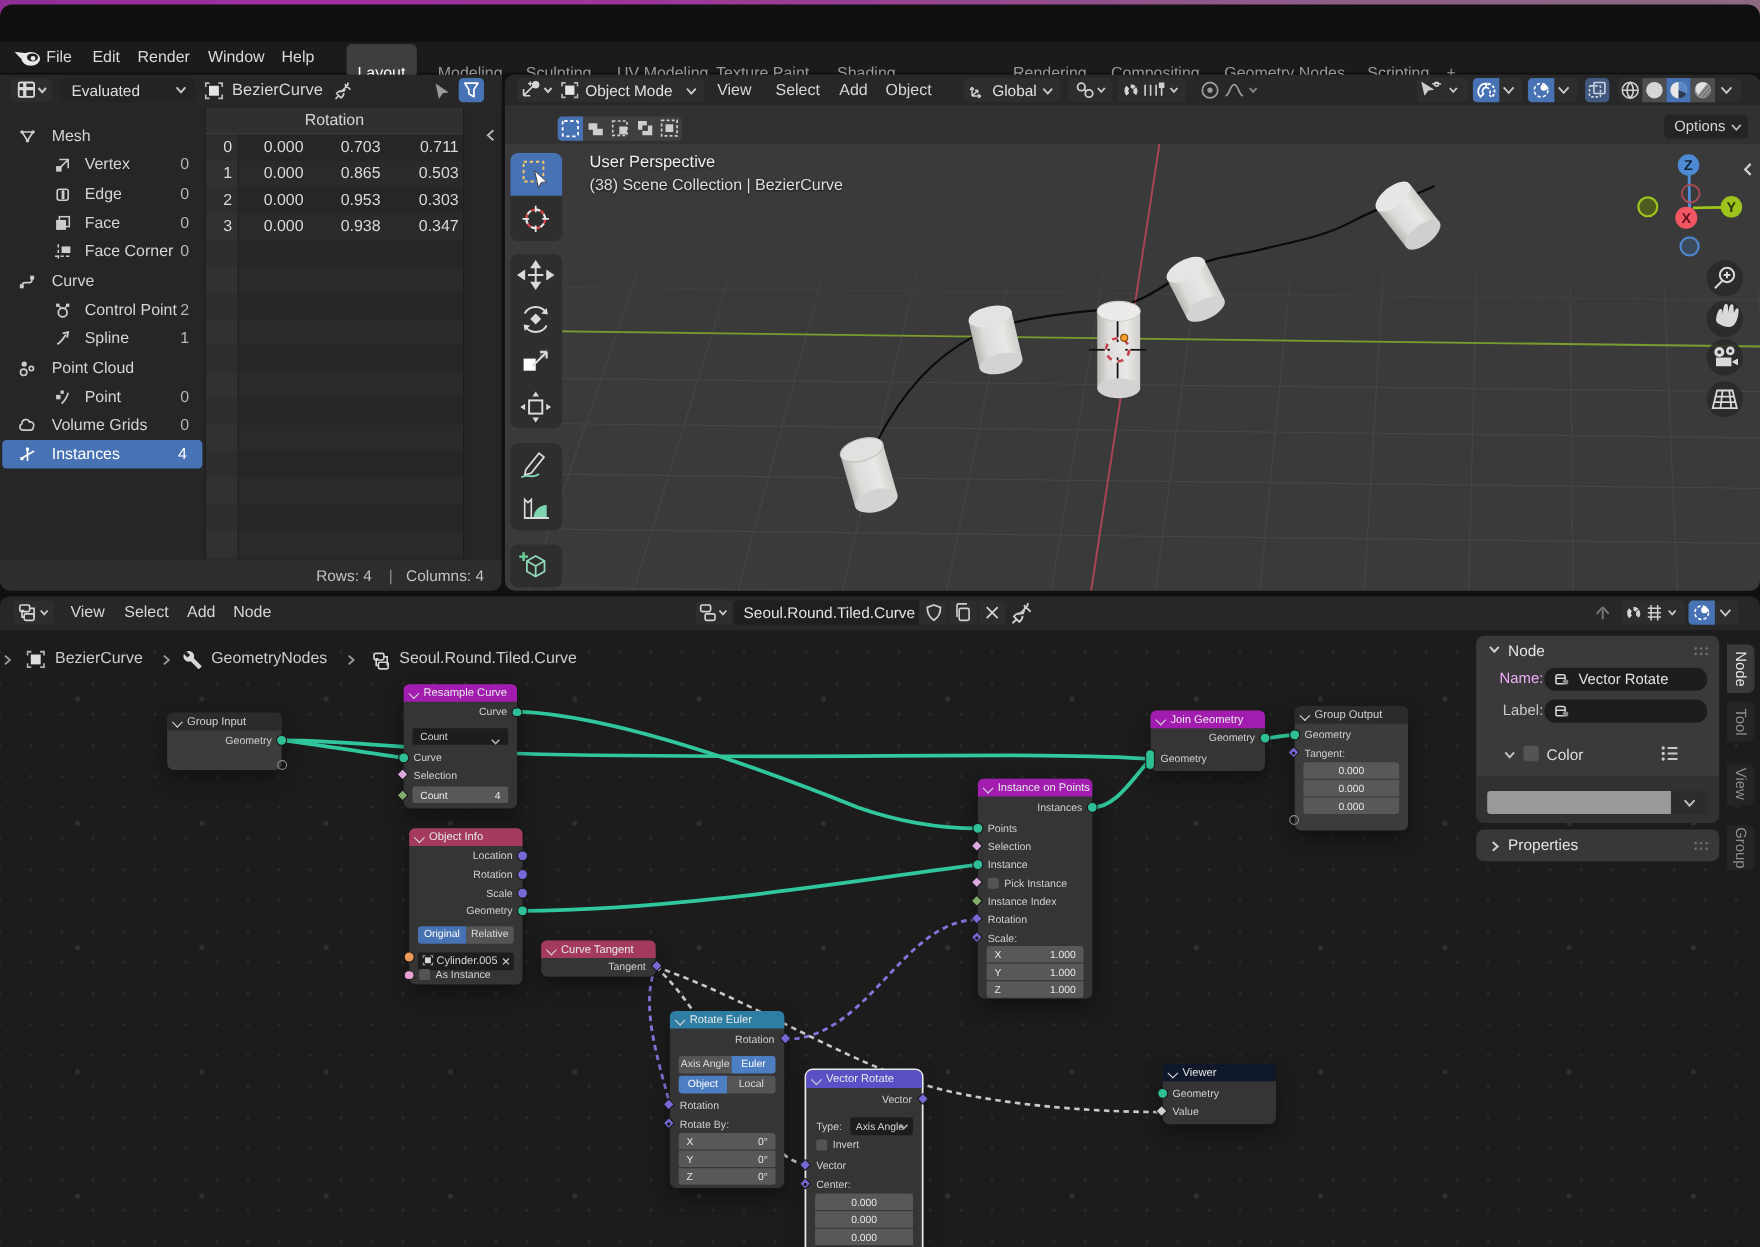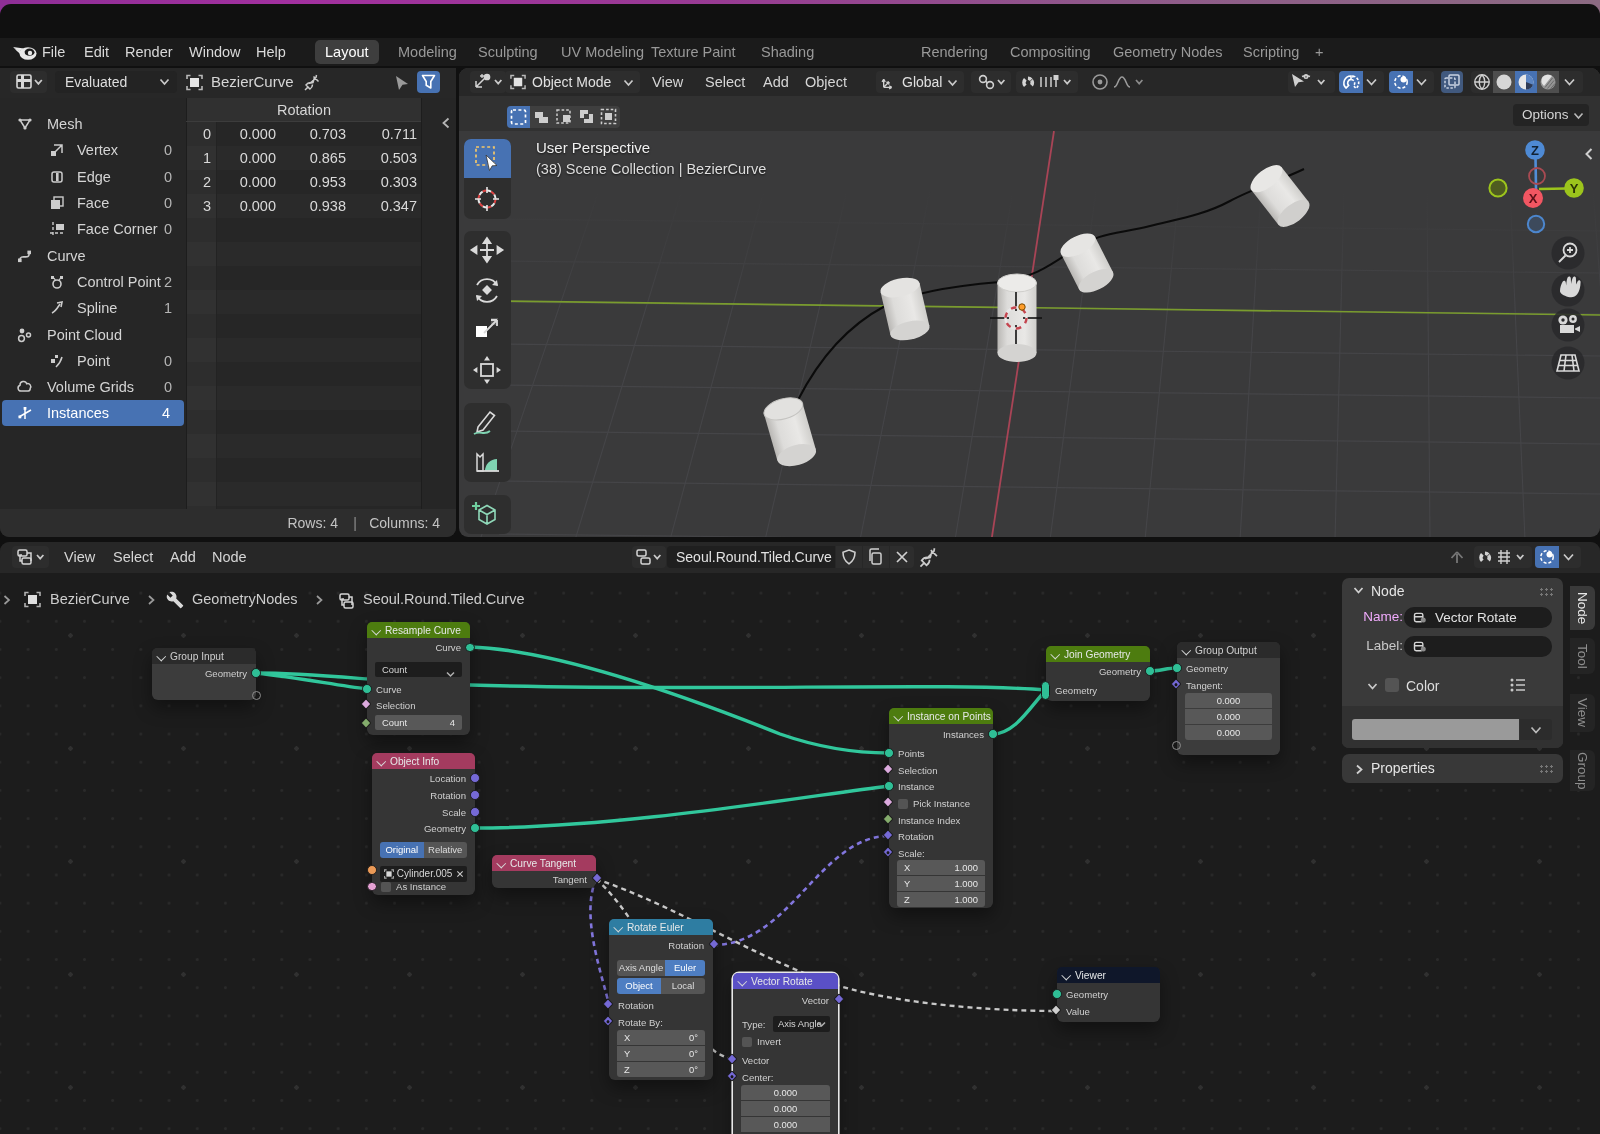--- a/index.html
+++ b/index.html
@@ -11,21 +11,21 @@
   #desktop { left:0; top:0; width:1600px; height:22px;
     background:linear-gradient(90deg,#8e2f96 0%,#a2309f 18%,#983b93 45%,#8f5a8a 70%,#8c6b82 100%); }
   #win { left:0; top:4px; width:1600px; height:1130px; background:#101010;
     border-radius:11px 11px 0 0; overflow:hidden; }
   #titlebar { left:0; top:0; width:1600px; height:34px; background:#f4f0f5; }
   .tl { width:14px; height:14px; border-radius:50%; top:10px; }
   #title { left:1103px; top:0; height:34px; line-height:35px; font-size:17px; font-weight:bold; color:#49474a; }
   
   #menubar { left:0; top:34px; width:1600px; height:28px; background:#1b1b1b; color:#d9d9d9; font-size:14.5px; }
   .mitem { position:absolute; top:0; height:28px; line-height:28px; }
-  .wtab { position:absolute; top:2px; height:24px; line-height:24px; padding:0 10px; border-radius:5px; color:#999; }
+  .wtab { position:absolute; top:2px; height:24px; line-height:24px; padding:15px 10px; border-radius:5px; color:#999; }
   .wtab.act { background:#3e3e3e; color:#fff; }
   
   .ehead { background:#272727; }
   .btn { position:absolute; background:#2d2d2d; border-radius:4px; }
   .btn.dark { background:#232323; }
   .blue { background:#4772b3 !important; }
   .htxt { position:absolute; color:#d6d6d6; font-size:14.5px; line-height:28px; top:0; }
   
   #sheet { left:0; top:64px; width:456px; height:469px; background:#262626; border-radius:0 0 9px 9px; overflow:hidden; }
   #sheethead { left:0; top:0; width:456px; height:30px; }
@@ -52,21 +52,21 @@
     background-image:radial-gradient(circle,#aaa 1px, transparent 1.4px); background-size:5px 5px; }
   .tab { position:absolute; left:0; width:25px; background:#242424; color:#8f8f8f;
      border-radius:0 6px 6px 0; font-size:13.5px; text-align:center;
      writing-mode:vertical-rl; line-height:25px; }
   .tab.act { background:#3a3a3a; color:#e8e8e8; }
 
   .nd { position:absolute; background:#353535; border-radius:6px; box-shadow:0 8px 18px rgba(0,0,0,.4); font-size:9.6px; color:#d0d0d0; }
   .nd.sel { box-shadow:0 0 0 1.6px #e8e8e8, 0 8px 18px rgba(0,0,0,.4); }
   .nhd { position:absolute; left:0; top:0; width:100%; height:16px; line-height:17px; border-radius:5px 5px 0 0; color:#e6e8e8; padding-left:18px; font-size:10.2px; white-space:nowrap; }
   .nhd:before { content:""; position:absolute; left:6px; top:4.5px; width:5.5px; height:5.5px; border-right:1.6px solid #d6d8d8; border-bottom:1.6px solid #d6d8d8; transform:rotate(45deg); }
-  .hgeo { background:#4d7c0f; } .hinp { background:#a43b5f; } .hcnv { background:#2e7da2; }
+  .hgeo { background:#a21caf; } .hinp { background:#a43b5f; } .hcnv { background:#2e7da2; }
   .hvec { background:#5a50c6; } .hviw { background:#0f172a; } .hgrp { background:#2b2b2b; color:#d0d0d0; }
   .r { position:absolute; left:9px; right:9px; height:17px; line-height:17px; white-space:nowrap; }
   .r.out { text-align:right; }
   .f { position:absolute; left:8px; right:8px; height:15px; line-height:15.5px; background:#585858; border-radius:2px; font-size:9.4px; color:#e8e8e8; padding:0 7px; white-space:nowrap; }
   .f.dk { background:#1d1d1d; color:#d6d6d6; }
   .f .rt { position:absolute; right:7px; }
   .sk { position:absolute; width:9.6px; height:9.6px; border-radius:50%; border:1.1px solid #191919; }
   .sk.L { left:-5px; } .sk.R { right:-5px; }
   .r .sk.L { left:-14px; } .r .sk.R { right:-14px; }
   .sk.dia { width:8px; height:8px; border-radius:1.5px; transform:rotate(45deg); }

